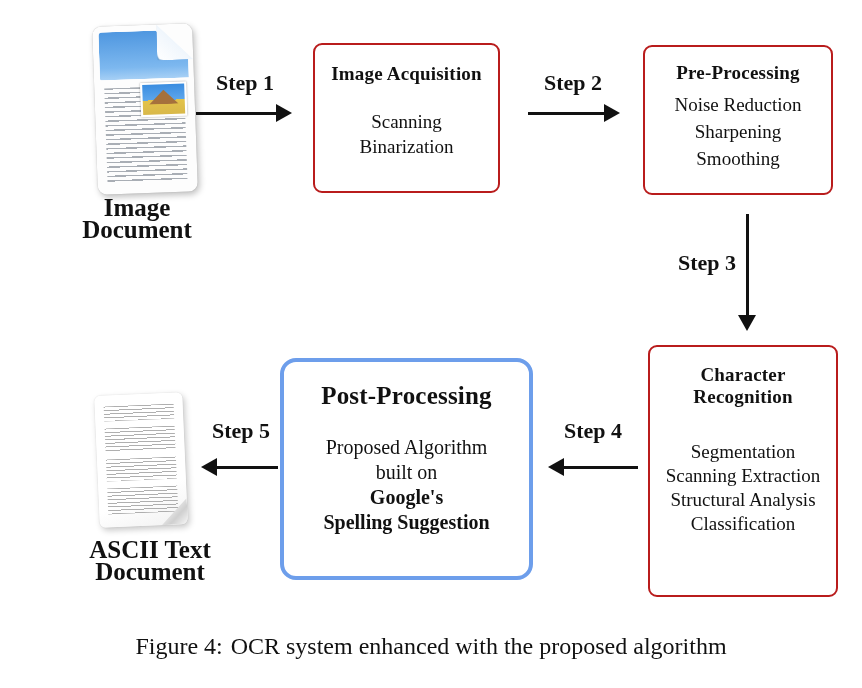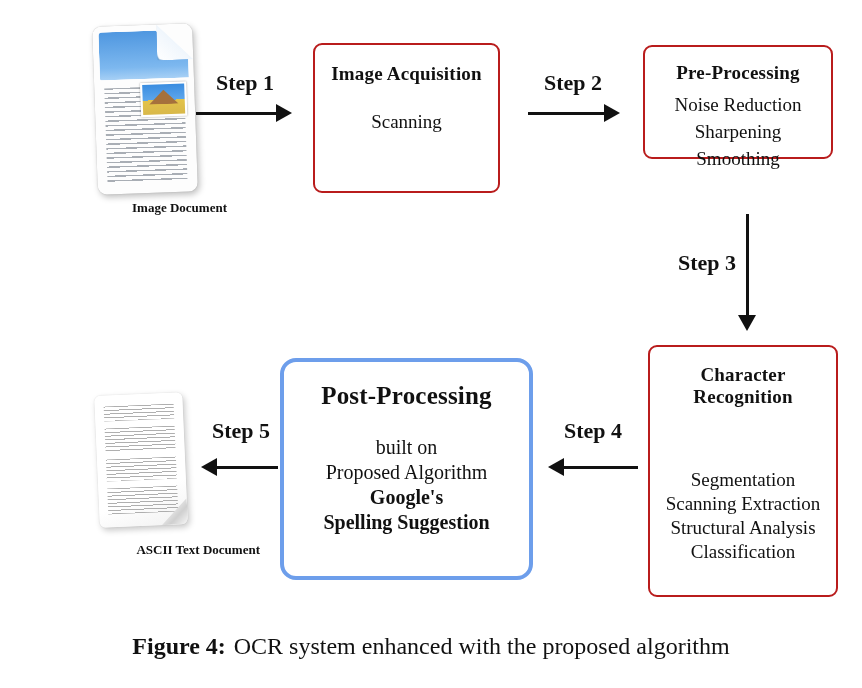--- a/index.html
+++ b/index.html
@@ -13,26 +13,26 @@
   .box {
     position:absolute; background:#fff; border:2px solid #b91c1c; border-radius:9px;
     text-align:center;
   }
   .box-title { font-weight:bold; font-size:19px; letter-spacing:.2px; }
   .box-item  { font-size:19px; line-height:25px; }
 
   #box-acq  { left:313px; top:43px;  width:187px; height:150px; padding-top:18px; }
   #box-acq .box-title { margin-bottom:24px; }
 
-  #box-pre  { left:643px; top:45px;  width:190px; height:114px; padding-top:15px; }
+  #box-pre  { left:643px; top:45px;  width:190px; height:150px; padding-top:15px; }
   #box-pre .box-title { margin-bottom:7px; }
   #box-pre .box-item  { line-height:27px; }
 
   #box-rec  { left:648px; top:345px; width:190px; height:252px; padding-top:17px; }
-  #box-rec .box-title { margin-bottom:60px; }
+  #box-rec .box-title { margin-bottom:32px; }
   #box-rec .box-item  { line-height:24px; }
 
   #box-post { left:280px; top:358px; width:253px; height:222px; padding-top:20px;
               border:4.5px solid #6d9eeb; border-radius:16px; }
   #box-post .box-title { font-size:25px; margin-bottom:25px; }
   .pp-line  { font-size:20px; line-height:25px; }
   .pp-line.bold { font-weight:bold; }
 
   
   .step-lbl { position:absolute; width:90px; text-align:center;
@@ -63,22 +63,22 @@
       border-left:9px solid transparent; border-right:9px solid transparent;
       border-top:16px solid #111; }
 
   #arr1 { left:196px; top:104px; width:96px; }
   #arr2 { left:528px; top:104px; width:92px; }
   #arr3 { left:738px; top:214px; height:117px; }
   #arr4 { left:548px; top:458px; width:90px; }
   #arr5 { left:201px; top:458px; width:77px; }
 
   
-  .icon-lbl { position:absolute; text-align:right; font-weight:bold;
-              font-size:13px; line-height:22px; }
+  .icon-lbl { position:absolute; text-align:center; font-weight:bold;
+              font-size:25px; line-height:22px; }
   #lbl-imgdoc { left:47px;  top:197px; width:180px; }
   #lbl-ascii  { left:40px;  top:539px; width:220px; }
 
   
   .img-doc { position:absolute; left:95px; top:25px; width:100px; height:168px;
              background:#fdfdfd; border-radius:9px; transform:rotate(-2deg);
              box-shadow:2px 3px 6px rgba(0,0,0,.25), 0 0 1px #bbb; }
   .img-doc .band { position:absolute; left:6px; top:6px; right:5px; height:48px;
              background:linear-gradient(180deg,#4f97e0 0%,#7db8ef 75%,#a7d0f5 100%);
              border-radius:4px 0 0 2px;
@@ -109,21 +109,21 @@
   .txt-doc .p1 { height:15px; } .txt-doc .p2 { height:24px; }
   .txt-doc .p3 { height:22px; } .txt-doc .p4 { height:26px; }
   .txt-doc .curl { position:absolute; right:0; bottom:0; width:26px; height:26px;
              background:linear-gradient(315deg,#f8f8f8 0%,#cfcfcf 35%,#e9e9e9 60%,#ffffff 100%);
              clip-path:polygon(0 100%,100% 0,100% 100%); border-radius:0 0 6px 0;
              filter:drop-shadow(-1px -1px 1px rgba(0,0,0,.15)); }
 
   
   .caption { position:absolute; left:0; top:633px; width:862px; text-align:center;
              font-size:24px; }
-  .caption .cap-b { font-weight:bold; margin-right:.33em; }
+  .caption .cap-b { font-weight:normal; margin-right:.33em; }
 </style>
 </head>
 <body>
 
 <div class="canvas">
 
   <div class="img-doc">
     <div class="band"></div>
     <div class="tlines"></div>
     <div class="photo">
@@ -136,20 +136,21 @@
 
   <div class="step-lbl" id="s1">Step 1</div>
   <div class="arrow h to-right" id="arr1">
     <div class="shaft"></div>
     <div class="head"></div>
   </div>
 
   <div class="box" id="box-acq">
     <div class="box-title">Image Acquisition</div>
     <div class="box-item">Scanning</div>
+    <div class="box-item">Binarization</div>
   </div>
 
   <div class="step-lbl" id="s2">Step 2</div>
   <div class="arrow h to-right" id="arr2">
     <div class="shaft"></div>
     <div class="head"></div>
   </div>
 
   <div class="box" id="box-pre">
     <div class="box-title">Pre-Processing</div>
@@ -173,22 +174,22 @@
   </div>
 
   <div class="step-lbl" id="s4">Step 4</div>
   <div class="arrow h to-left" id="arr4">
     <div class="shaft"></div>
     <div class="head"></div>
   </div>
 
   <div class="box" id="box-post" style="border-color: rgb(109, 158, 235);">
     <div class="box-title">Post-Processing</div>
+    <div class="pp-line">Proposed Algorithm</div>
     <div class="pp-line">built on</div>
-    <div class="pp-line">Proposed Algorithm</div>
     <div class="pp-line bold">Google's</div>
     <div class="pp-line bold">Spelling Suggestion</div>
   </div>
 
   <div class="step-lbl" id="s5">Step 5</div>
   <div class="arrow h to-left" id="arr5">
     <div class="shaft"></div>
     <div class="head"></div>
   </div>
 

